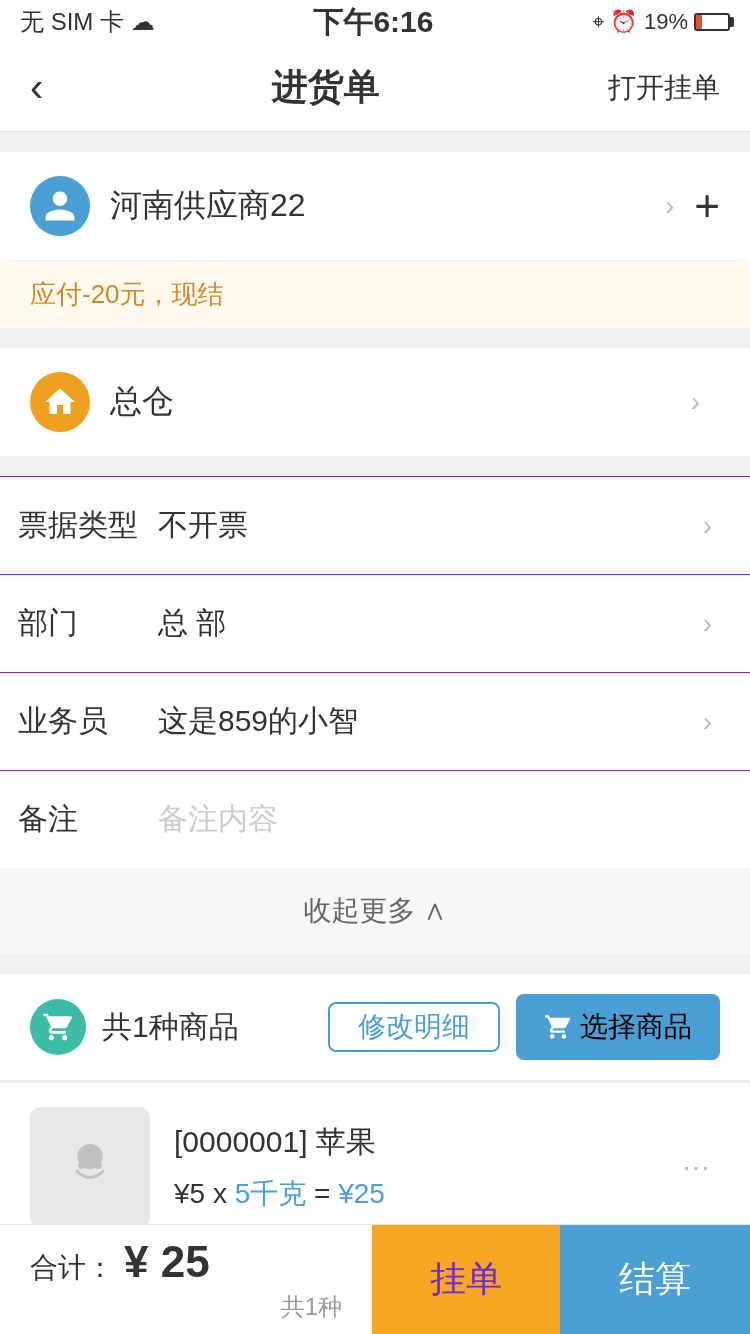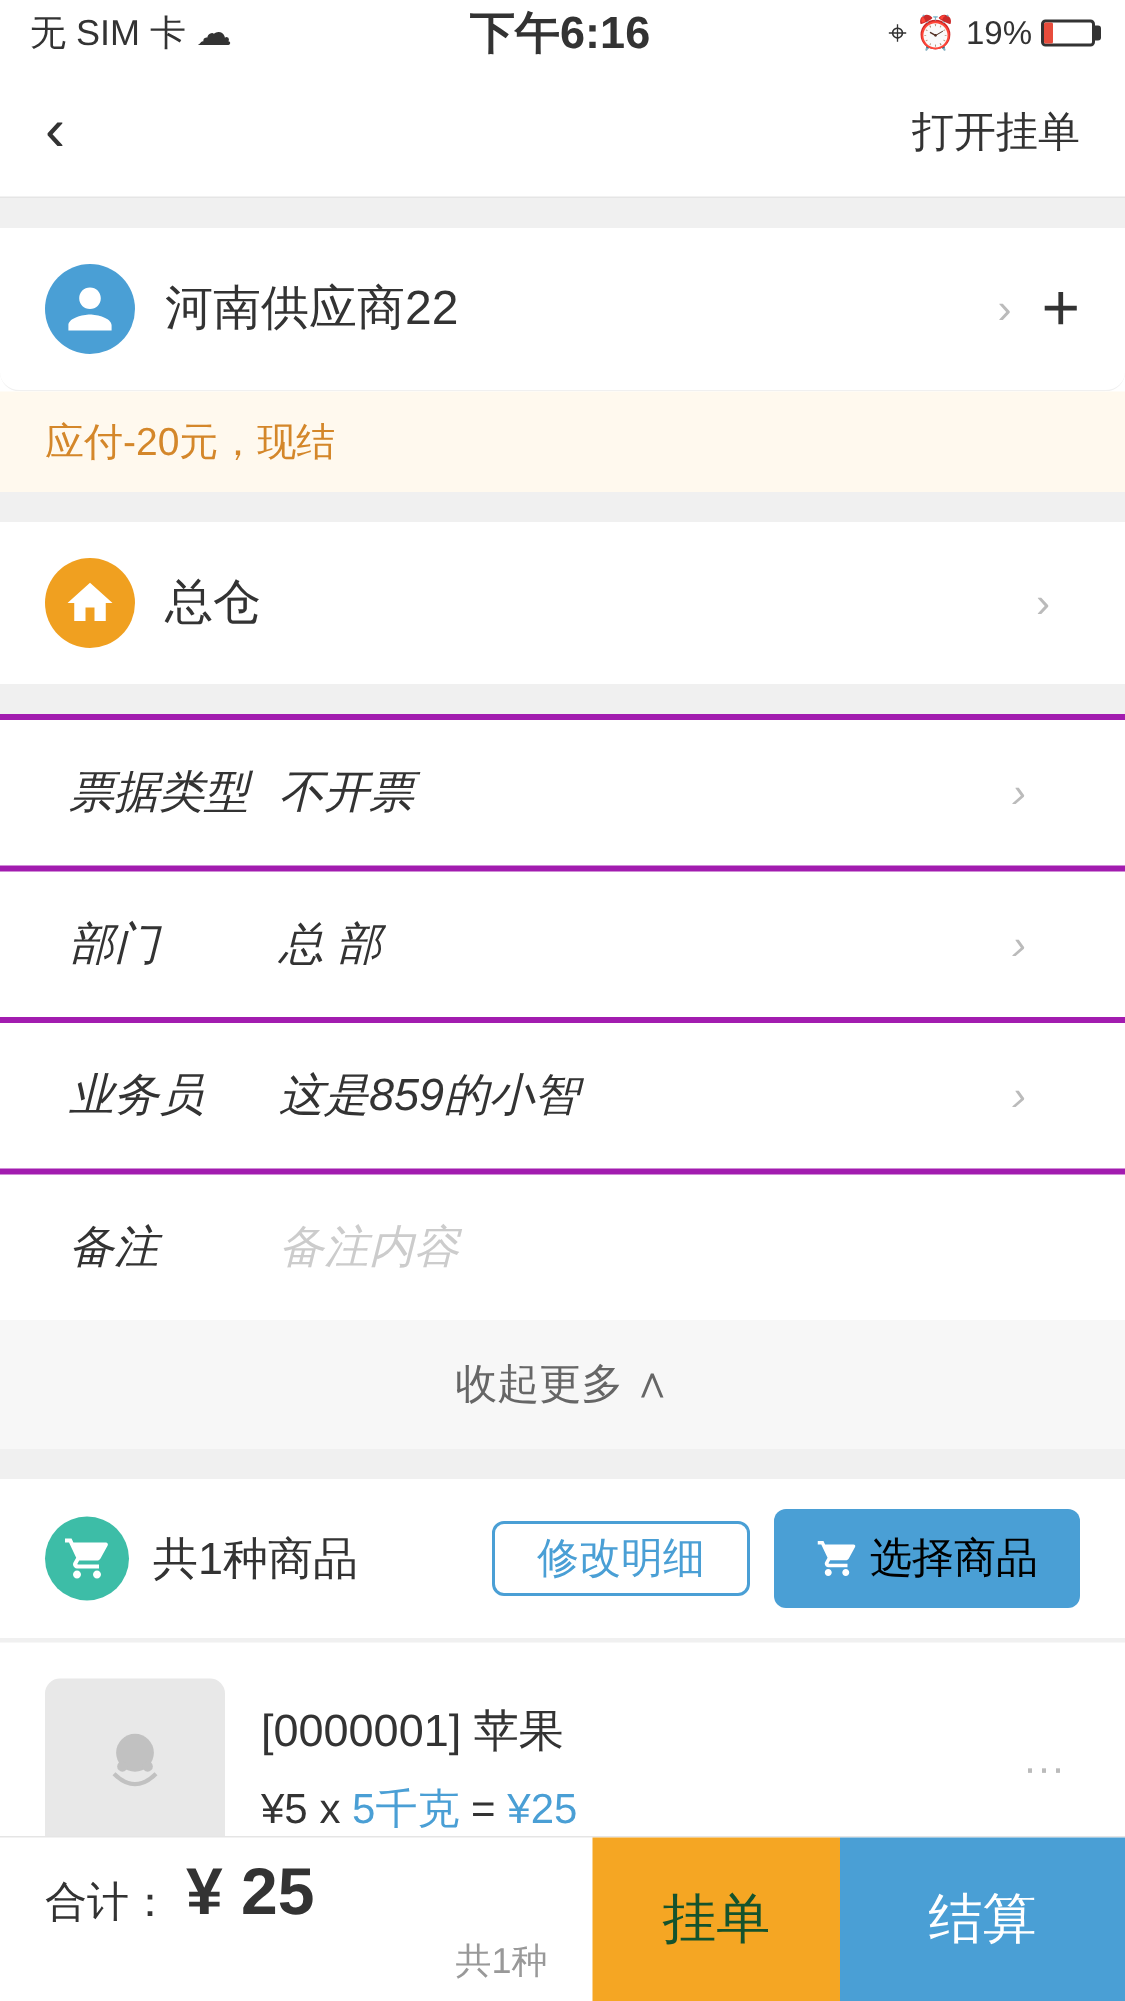--- a/index.html
+++ b/index.html
@@ -134,24 +134,23 @@
     .warehouse-name {
       flex: 1;
       font-size: 32px;
       color: #333;
     }
 
     
     .form-row {
       display: flex;
       align-items: center;
-      padding: 28px 46px;
-      background: #fff;
-      border-top: 4px solid #a21caf;
-      font-style: italic;
+      padding: 28px 18px;
+      background: #fff;
+      border-top: 1px solid #a21caf;
     }
     .form-label {
       font-size: 30px;
       color: #333;
       width: 140px;
       flex-shrink: 0;
     }
     .form-value {
       flex: 1;
       font-size: 30px;
@@ -283,23 +282,23 @@
     }
     .total-line {
       display: flex;
       align-items: flex-end;
       gap: 10px;
     }
     .total-label { font-size: 28px; color: #333; }
     .total-amount { font-size: 44px; font-weight: 600; color: #333; }
     .total-count { font-size: 24px; color: #999; margin-top: 4px; text-align: right; }
     .btn-hang {
-      width: 165px;
+      width: 188px;
       background: #f5a623;
-      color: #14532d;
+      color: #6d28d9;
       font-size: 36px;
       font-weight: 500;
       border: none;
       cursor: pointer;
       display: flex;
       align-items: center;
       justify-content: center;
     }
     .btn-checkout {
       width: 190px;
@@ -328,20 +327,21 @@
     <span>19%</span>
     <span style="display:inline-block;width:36px;height:18px;border:2px solid #333;border-radius:3px;position:relative;">
       <span style="display:block;width:20%;height:100%;background:#e74c3c;border-radius:1px;"></span>
       <span style="position:absolute;right:-6px;top:50%;transform:translateY(-50%);width:4px;height:10px;background:#333;border-radius:0 2px 2px 0;"></span>
     </span>
   </div>
 </div>
 
 <div class="nav-bar">
   <span class="nav-back">‹</span>
+  <span class="nav-title">进货单</span>
   <span class="nav-action">打开挂单</span>
 </div>
 
 <div class="section-gap"></div>
 
 <div class="card">
   <div class="supplier-row">
     <div class="supplier-avatar">
       <svg viewBox="0 0 24 24">
         <path d="M12 12c2.7 0 4.8-2.1 4.8-4.8S14.7 2.4 12 2.4 7.2 4.5 7.2 7.2 9.3 12 12 12zm0 2.4c-3.2 0-9.6 1.6-9.6 4.8v2.4h19.2v-2.4c0-3.2-6.4-4.8-9.6-4.8z"></path>

